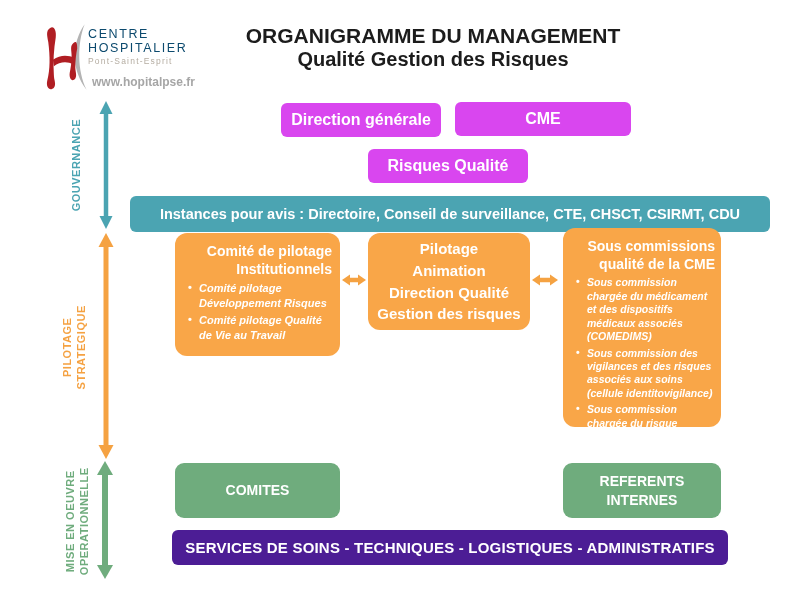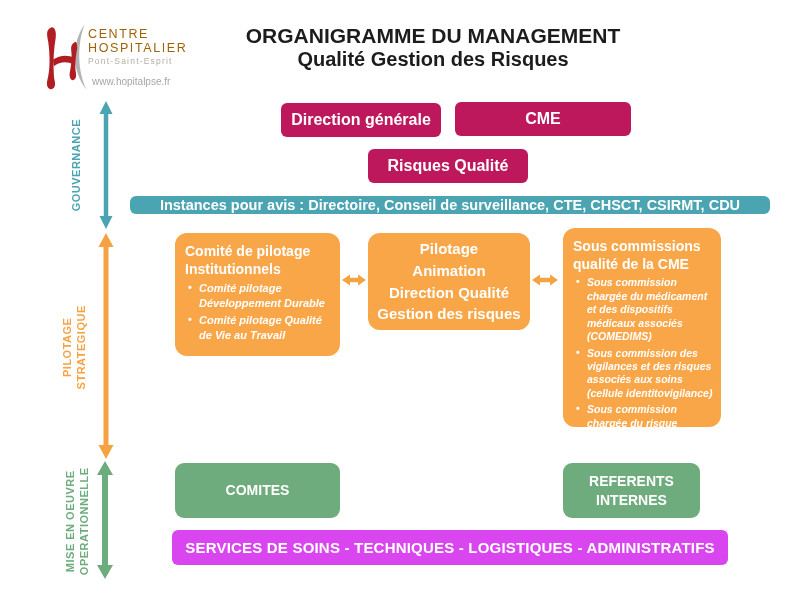--- a/index.html
+++ b/index.html
@@ -3,37 +3,37 @@
 <meta charset="utf-8">
 <style>
   html,body{margin:0;padding:0;background:#fff;}
   .page{
     position:relative;width:800px;height:597px;background:#ffffff;
     font-family:"Liberation Sans",sans-serif;overflow:hidden;
   }
   
   .logo-svg{position:absolute;left:38px;top:20px;}
   .logo-text{position:absolute;left:88px;top:27px;line-height:1.15;}
-  .logo-name{font-size:12.5px;letter-spacing:1.6px;color:#a16207;text-transform:uppercase;}
+  .logo-name{font-size:12.5px;letter-spacing:1.6px;color:#0c4a6e;text-transform:uppercase;}
   .logo-sub{font-size:8.5px;letter-spacing:1.2px;color:#b5ada2;margin-top:1px;}
-  .logo-url{font-size:10px;color:#a6a6a6;margin-top:9px;padding-left:4px;}
+  .logo-url{font-size:12px;color:#a6a6a6;margin-top:9px;padding-left:4px;font-weight:bold;}
   .title-wrap{position:absolute;left:208px;top:24px;width:450px;text-align:center;color:#1c1c1c;}
   .title-l1{font-size:21px;font-weight:bold;}
   .title-l2{font-size:20px;font-weight:bold;margin-top:0;}
   
   .box{position:absolute;color:#fff;display:flex;align-items:center;justify-content:center;
        text-align:center;font-weight:bold;box-sizing:border-box;}
-  .teal{background:#be185d;border-radius:6px;font-size:16px;}
+  .teal{background:#d946ef;border-radius:6px;font-size:16px;}
   .bar-teal{background:#4BA4B2;border-radius:6px;font-size:14.5px;white-space:nowrap;}
   .green{background:#6FAC7D;border-radius:9px;font-size:14px;line-height:1.35;}
-  .bar-green{background:#d946ef;border-radius:6px;font-size:15px;letter-spacing:.2px;}
+  .bar-green{background:#4c1d95;border-radius:6px;font-size:15px;letter-spacing:.2px;}
   .orange{background:#F9A648;border-radius:12px;}
   .obox{position:absolute;background:#F9A648;border-radius:12px;color:#fff;
         box-sizing:border-box;padding:9px 8px 6px 10px;}
-  .obox-title{font-weight:bold;font-size:14px;text-align:left;line-height:1.3;margin:0 0 3px;}
+  .obox-title{font-weight:bold;font-size:14px;text-align:right;line-height:1.3;margin:0 0 3px;}
   .ocenter{display:flex;flex-direction:column;align-items:center;justify-content:center;
            font-weight:bold;font-size:15px;line-height:1.45;color:#fff;text-align:center;}
   ul.bullets{margin:2px 0 0;padding:0 0 0 14px;text-align:left;list-style:none;}
   ul.bullets li{position:relative;font-style:italic;font-weight:bold;margin-bottom:3px;}
   ul.bullets li::before{content:"\2022";position:absolute;left:-11px;top:-1px;font-style:normal;}
   .b11 li{font-size:11px;line-height:1.32;}
   .b10 li{font-size:10.5px;line-height:1.28;}
   
   .vlabel{position:absolute;font-weight:bold;text-align:center;line-height:1.3;
           letter-spacing:.5px;transform:rotate(-90deg);transform-origin:center center;font-size:11px;}
@@ -88,26 +88,26 @@
     <polygon points="12,119 4,105 20,105" fill="#6FAC7D"></polygon>
   </svg>
   <div class="vlabel lbl-green" style="left:2px;top:507px;width:150px">
     <div>MISE EN OEUVRE</div>
     <div>OPERATIONNELLE</div>
   </div>
 
   <div class="box teal" style="left:281px;top:103px;width:160px;height:34px">Direction générale</div>
   <div class="box teal" style="left:455px;top:102px;width:176px;height:34px">CME</div>
   <div class="box teal" style="left:368px;top:149px;width:160px;height:34px">Risques Qualité</div>
-  <div class="box bar-teal" style="left:130px;top:196px;width:640px;height:18px">Instances pour avis : Directoire, Conseil de surveillance, CTE, CHSCT, CSIRMT, CDU</div>
+  <div class="box bar-teal" style="left:130px;top:196px;width:640px;height:36px">Instances pour avis : Directoire, Conseil de surveillance, CTE, CHSCT, CSIRMT, CDU</div>
 
   <div class="obox" style="left:175px;top:233px;width:165px;height:123px">
     <div class="obox-title">Comité de pilotage Institutionnels</div>
     <ul class="bullets b11">
-      <li>Comité pilotage Développement Durable</li>
+      <li>Comité pilotage Développement Risques</li>
       <li>Comité pilotage Qualité de Vie au Travail</li>
     </ul>
   </div>
 
   <div class="box orange ocenter" style="left:368px;top:233px;width:162px;height:97px">
     <span>Pilotage</span>
     <span>Animation</span>
     <span>Direction Qualité</span>
     <span>Gestion des risques</span>
   </div>
@@ -127,16 +127,16 @@
     <polygon points="1,8 9,2.5 9,13.5" fill="#F5A242"></polygon>
     <polygon points="25,8 17,2.5 17,13.5" fill="#F5A242"></polygon>
   </svg>
   <svg class="arrow" style="left:531px;top:272px" width="28" height="16">
     <line x1="5" y1="8" x2="23" y2="8" stroke="#F5A242" stroke-width="4.5"></line>
     <polygon points="1,8 9,2.5 9,13.5" fill="#F5A242"></polygon>
     <polygon points="27,8 19,2.5 19,13.5" fill="#F5A242"></polygon>
   </svg>
 
   <div class="box green" style="left:175px;top:463px;width:165px;height:55px">COMITES</div>
-  <div class="box green" style="left:563px;top:463px;width:137px;height:55px;padding:0 28px">REFERENTS INTERNES</div>
+  <div class="box green" style="left:563px;top:463px;width:158px;height:55px;padding:0 28px">REFERENTS INTERNES</div>
   <div class="box bar-green" style="left:172px;top:530px;width:556px;height:35px">SERVICES DE SOINS - TECHNIQUES - LOGISTIQUES - ADMINISTRATIFS</div>
 
 </div>
 
 </body></html>

